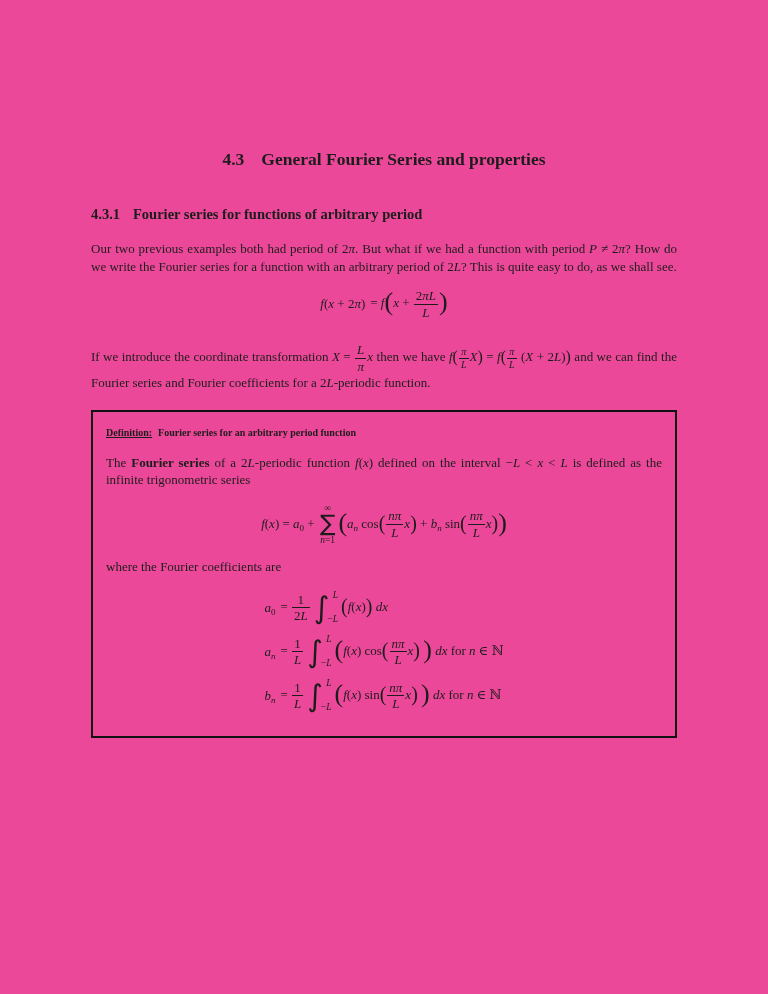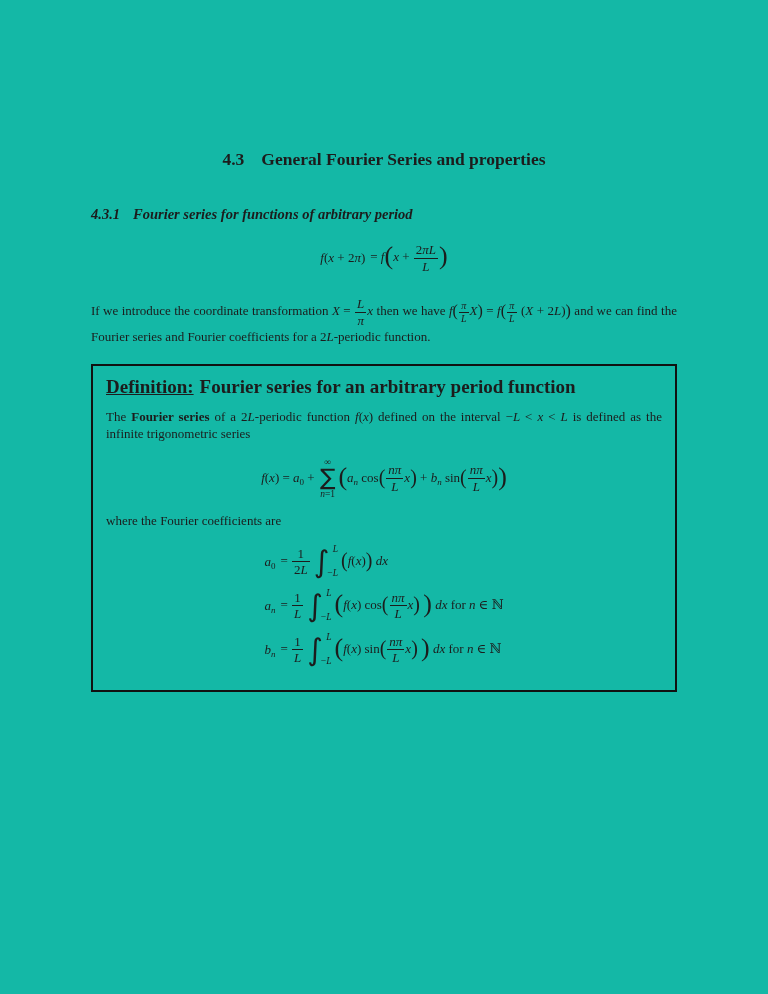--- a/index.html
+++ b/index.html
@@ -1,36 +1,36 @@
 <!DOCTYPE html>
 <html><head>
 <meta charset="utf-8">
 <style>
   html,body { margin:0; padding:0; background:#e8e8e8; }
   .page {
     position:relative;
     width:768px; height:994px;
     margin:0 auto;
-    background:#14b8a6;
+    background:#ec4899;
     box-sizing:border-box;
     padding:149px 91px 0 91px;
     font-family:"Liberation Serif","DejaVu Serif",serif;
     font-size:13px; line-height:17.5px;
     color:#1c1c1c;
     overflow:hidden;
   }
   .sec-title {
     text-align:center; font-weight:bold;
     font-size:17.5px; line-height:21px;
     margin:0; padding:0;
   }
   .sec-num { margin-right:17px; }
   .subsec-title {
     font-weight:bold; font-size:14.5px; line-height:18px;
-    margin:35px 0 16px 0; padding:0;font-style:italic;
+    margin:35px 0 16px 0; padding:0;
   }
   .subsec-num { margin-right:13px; }
   p.body { margin:12px 0 0 0; text-align:justify; }
   p.first { margin-top:17px; }
 
   
   .eqs { display:table; margin:10px auto 0 auto; }
   .eqr { display:table-row; }
   .eql, .eqv { display:table-cell; vertical-align:middle; padding:4px 0; white-space:nowrap; }
   .eql { text-align:left; }
@@ -55,37 +55,38 @@
   .ilims { display:inline-flex; flex-direction:column; justify-content:space-between; height:34px; font-size:9.5px; line-height:1; margin-left:-2px; }
   .iu { align-self:flex-end; }
   .id { align-self:flex-start; }
 
   
   .defbox {
     border:2px solid #111111;
     margin-top:19px;
     padding:10px 13px 18px 13px;
   }
-  .defhead { margin:2px 0 0 0; font-weight:bold; font-size:19px; }
+  .defhead { margin:2px 0 0 0; font-weight:bold; font-size:10px; }
   .u { text-decoration:underline; margin-right:6px; }
   .coef .eql, .coef .eqv { padding-top:5px; padding-bottom:5px; }
 </style>
 </head>
 <body>
 
 <main class="page">
 
   <header class="sec-title">
     <span class="sec-num">4.3</span><span>General Fourier Series and properties</span>
   </header>
 
   <h2 class="subsec-title">
     <span class="subsec-num">4.3.1</span><span>Fourier series for functions of arbitrary period</span>
   </h2>
 
+  <p class="body first">Our two previous examples both had period of 2<i>π</i>. But what if we had a function with period <i>P</i> ≠ 2<i>π</i>? How do we write the Fourier series for a function with an arbitrary period of 2<i>L</i>? This is quite easy to do, as we shall see.</p>
 
 
   <div class="eqs">
     <div class="eqr">
       <span class="eql"><i>f</i>(<i>x</i> + 2<i>π</i>)</span>
       <span class="eqv">= <i>f</i><span class="bp2">(</span><i>x</i> + <span class="fr"><span class="nu">2<i>πL</i></span><span class="de"><i>L</i></span></span><span class="bp2">)</span></span>
     </div>
     <div class="eqr">
       <span class="eql"></span>
     </div>

